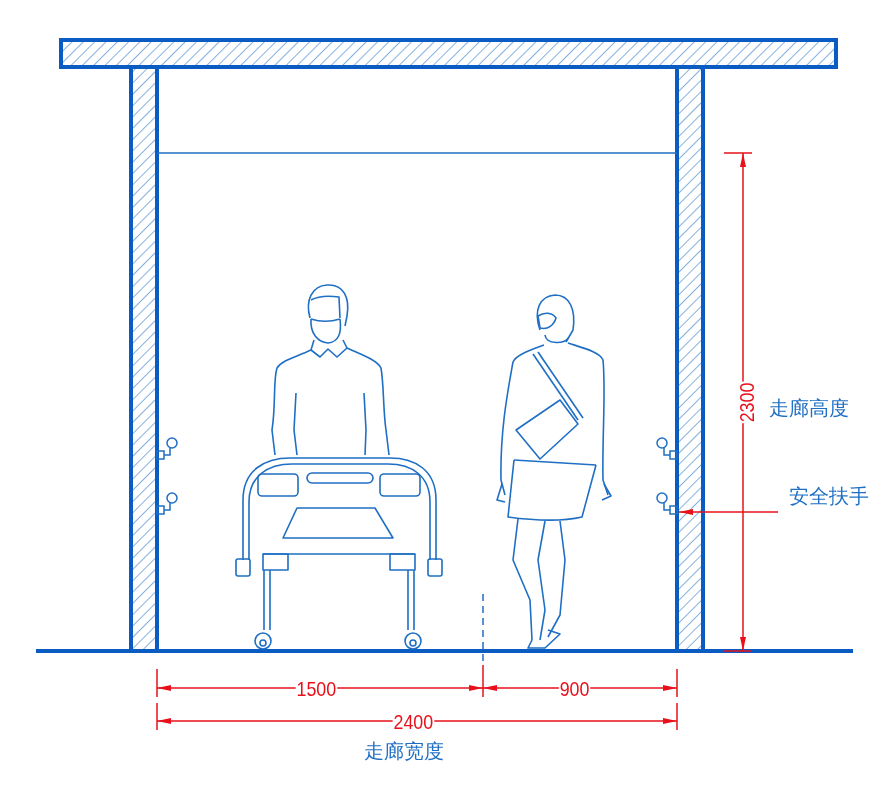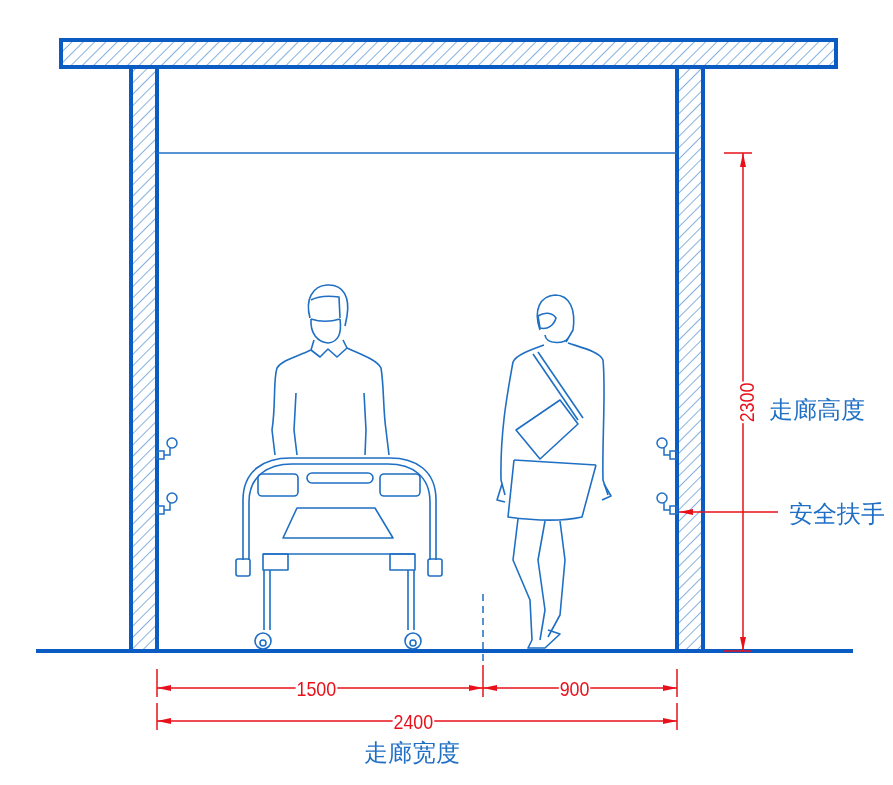--- a/index.html
+++ b/index.html
@@ -1,20 +1,20 @@
 <!DOCTYPE html>
 <html><head>
 <meta charset="utf-8">
 <style>
   html, body { margin: 0; padding: 0; background: #ffffff; }
   body { width: 893px; height: 785px; overflow: hidden; position: relative;
          font-family: "DejaVu Sans", sans-serif; }
   #canvas { position: absolute; left: 0; top: 0; }
   .lbl { position: absolute; white-space: nowrap; line-height: 1; }
-  .cn { color: #1f6fc4; font-size: 24px; font-family: "DejaVu Sans", sans-serif; }
+  .cn { color: #1f6fc4; font-size: 20px; font-family: "DejaVu Sans", sans-serif; }
   .dimtxt { color: #e8101a; font-size: 21px; font-family: "Liberation Sans Narrow", "Liberation Sans", sans-serif;
             background: #ffffff; padding: 0 1px; transform: scaleX(0.85); }
 </style>
 </head>
 <body>
 
 <svg id="canvas" width="893" height="785" viewBox="0 0 893 785" xmlns="http://www.w3.org/2000/svg">
   <defs>
     <pattern id="hatch" patternUnits="userSpaceOnUse" width="8" height="8" patternTransform="rotate(45)">
       <line x1="0" y1="0" x2="0" y2="8" stroke="#1f6fc4" stroke-width="1.1"></line>
@@ -132,18 +132,18 @@
     <line x1="157" y1="688" x2="483" y2="688" marker-start="url(#arrL)" marker-end="url(#arrR)"></line>
     <line x1="483" y1="688" x2="677" y2="688" marker-start="url(#arrL)" marker-end="url(#arrR)"></line>
     <line x1="157" y1="703" x2="157" y2="730"></line>
     <line x1="677" y1="703" x2="677" y2="730"></line>
     <line x1="157" y1="721" x2="677" y2="721" marker-start="url(#arrL)" marker-end="url(#arrR)"></line>
   </g>
 </svg>
 
 <div class="lbl dimtxt" style="left:722px; top:392px; transform: rotate(-90deg) scaleX(0.85); transform-origin: center;">2300</div>
 <div class="lbl cn" style="left:769px; top:398px;">走廊高度</div>
-<div class="lbl cn" style="left:789px; top:502px;">安全扶手</div>
+<div class="lbl cn" style="left:789px; top:486px;">安全扶手</div>
 
 <div class="lbl dimtxt" style="left:292px; top:678px;">1500</div>
 <div class="lbl dimtxt" style="left:556px; top:678px;">900</div>
 <div class="lbl dimtxt" style="left:389px; top:711px;">2400</div>
 <div class="lbl cn" style="left:364px; top:741px;">走廊宽度</div>
 
 </body></html>

